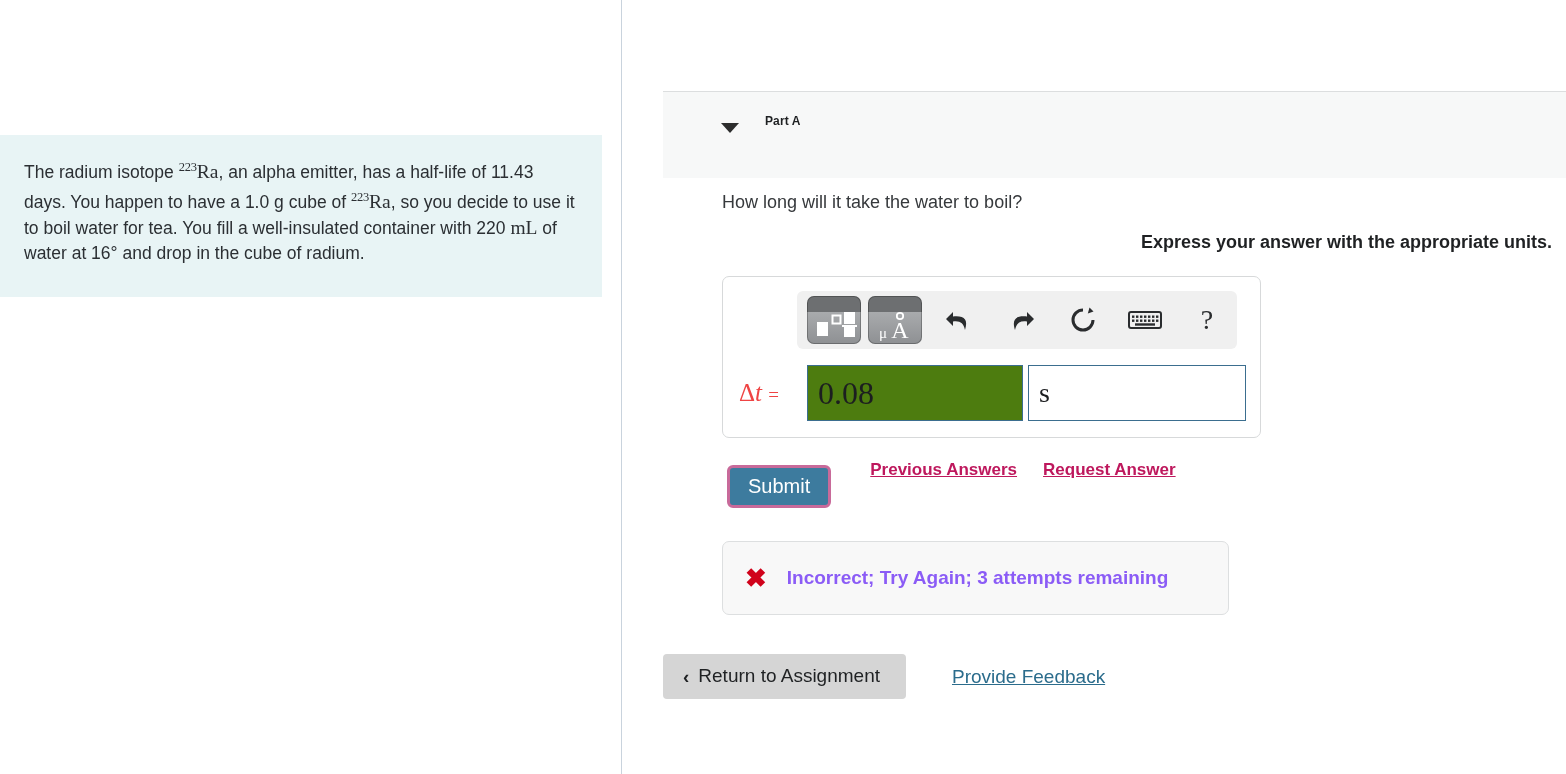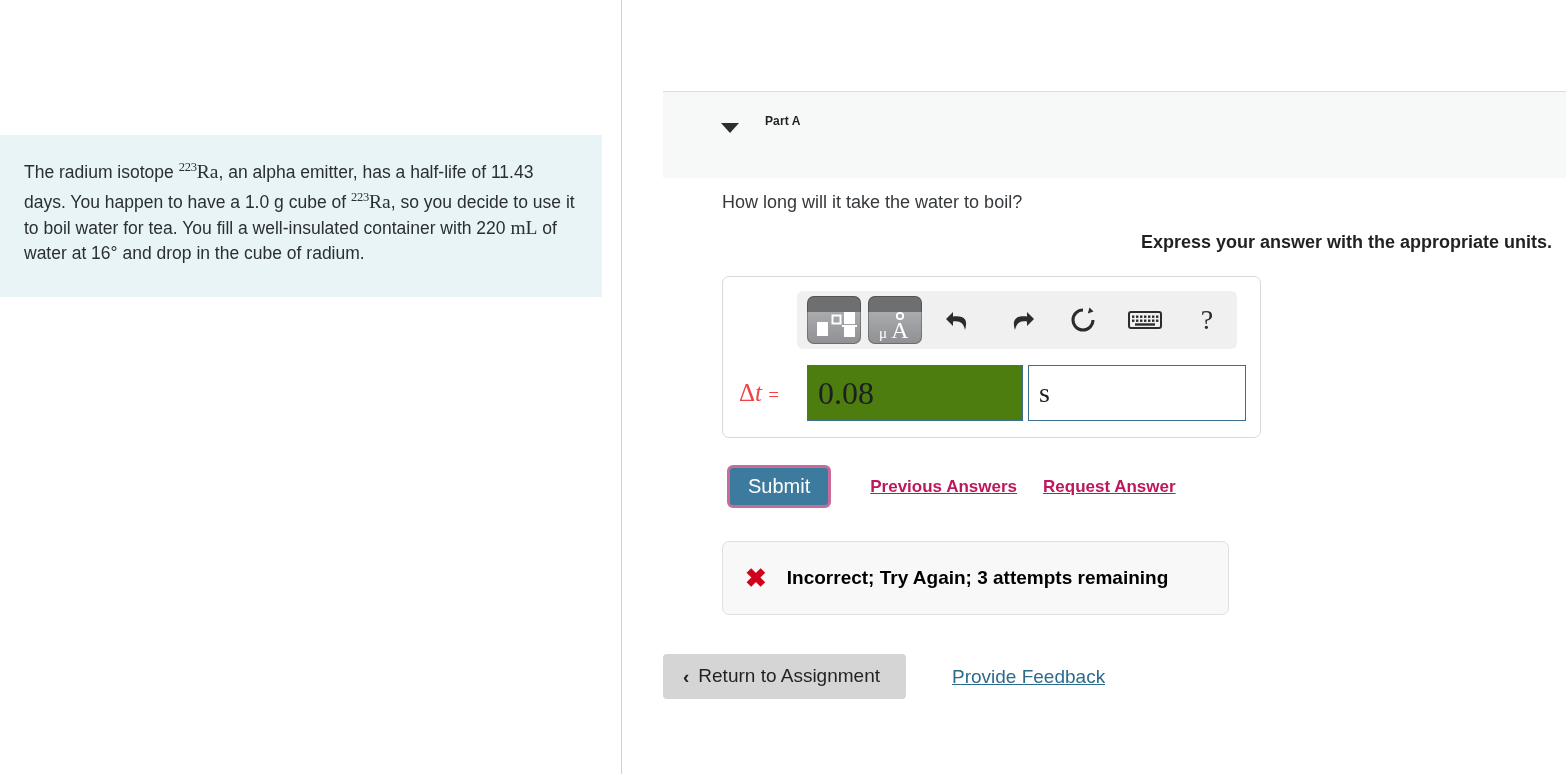--- a/index.html
+++ b/index.html
@@ -169,21 +169,21 @@
     font-size: 28px;
     color: #1c1e20;
     padding: 0 10px;
     display: flex; align-items: center;
     margin-left: 5px;
     cursor: text;
   }
 
   
   .submit-row {
-    display: flex; align-items: center;
+    display: flex; align-items: flex-start;
     margin-top: 22px;
   }
   .submit-wrap {
     border: 2px solid #ffffff;
     border-radius: 9px;
     padding: 3px;
     background: #ffffff;
     box-shadow: 0 0 0 1px #ffffff;
   }
   .submit-btn {
@@ -221,21 +221,21 @@
   .x-mark {
     color: #d0021b;
     font-size: 26px;
     font-weight: bold;
     line-height: 1;
     margin-right: 20px;
   }
   .feedback-text {
     font-size: 19px;
     font-weight: bold;
-    color: #000000;
+    color: #8b5cf6;
   }
 
   
   .footer-row {
     position: absolute; left: 40px; top: 654px;
     display: flex; align-items: center;
   }
   .return-btn {
     background: #d5d5d5;
     border: none;

